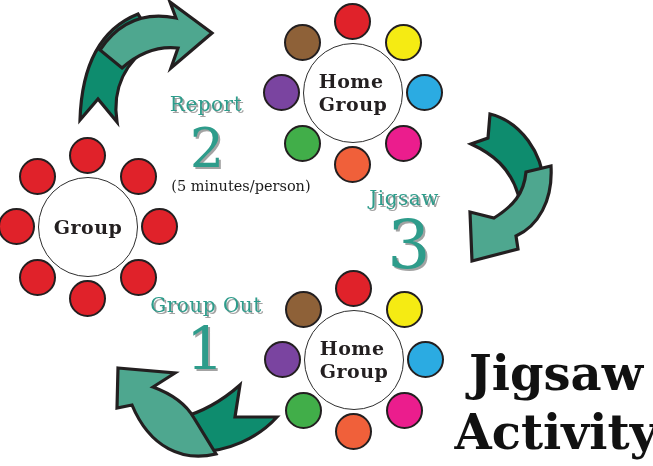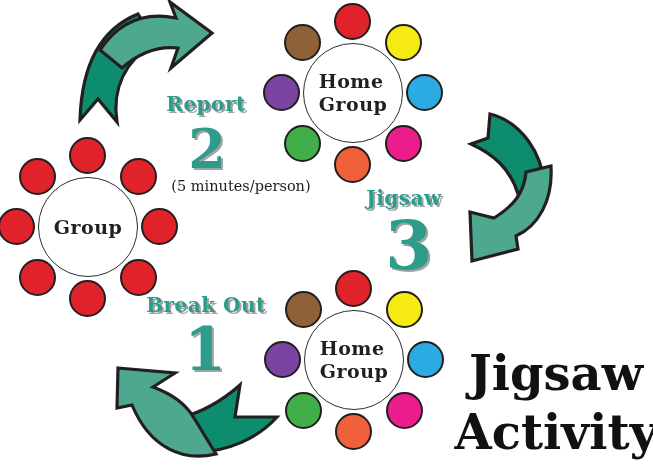--- a/index.html
+++ b/index.html
@@ -28,21 +28,21 @@
   }
   .hub-label{
     font-weight:bold;font-size:19px;line-height:23px;text-align:left;
     color:var(--outline);letter-spacing:.5px;
   }
   #expert-group{left:-2px;top:137px;}
   #home-group-top{left:263px;top:3px;}
   #home-group-bottom{left:264px;top:270px;}
   
   .step-name,.step-number{
-    position:absolute;transform:translateX(-50%);font-weight:bold;white-space:nowrap;
+    position:absolute;transform:translateX(-50%);font-weight:normal;white-space:nowrap;
     color:var(--teal_text);text-shadow:2px 2px 0 var(--shadow_gray);text-align:center;
   }
   .step-name{font-size:20px;line-height:24px;letter-spacing:.5px;}
   #report-label{left:206px;top:92px;}
   #report-number{left:207px;top:121px;font-size:54px;line-height:56px;}
   #report-note{
     position:absolute;left:241px;top:178px;transform:translateX(-50%);
     font-size:14.5px;color:#1c1c1c;white-space:nowrap;
   }
   #discuss-label{left:404px;top:186px;}
@@ -134,21 +134,21 @@
     </div>
   </div>
 
   <div id="report-label" class="step-name">Report</div>
   <div id="report-number" class="step-number">2</div>
   <div id="report-note">(5 minutes/person)</div>
 
   <div id="discuss-label" class="step-name">Jigsaw</div>
   <div id="discuss-number" class="step-number">3</div>
 
-  <div id="breakout-label" class="step-name">Break Out</div>
+  <div id="breakout-label" class="step-name">Group Out</div>
   <div id="breakout-number" class="step-number">1</div>
 
   <div class="title">
     <div>Jigsaw</div>
     <div>Activity</div>
   </div>
 
 </div>
 
 </body></html>

